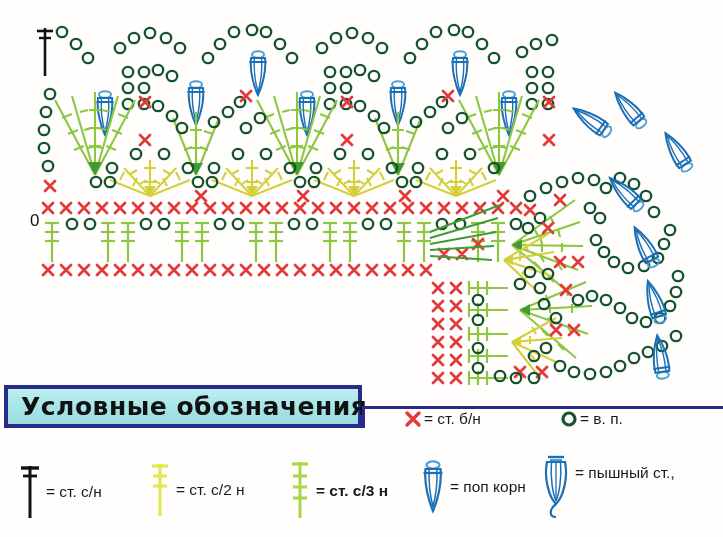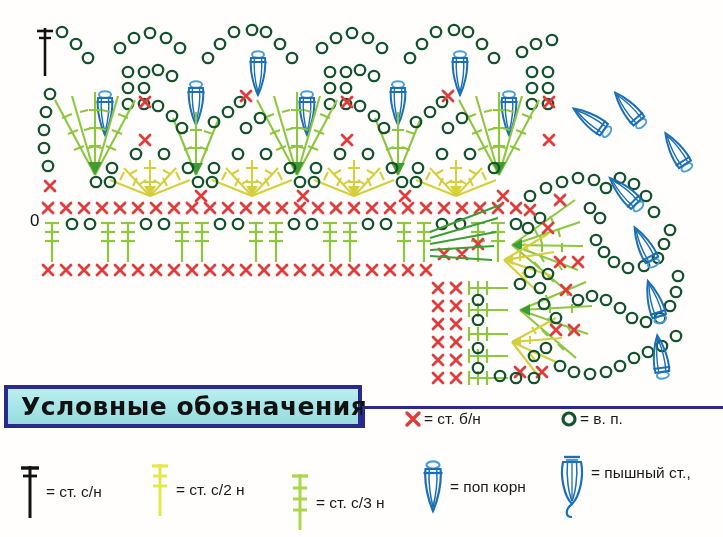--- a/index.html
+++ b/index.html
@@ -751,21 +751,21 @@
   <div class="lg-item" style="left:148px;top:80px;">
     <svg width="24" height="60" viewBox="0 0 24 60">
       <line x1="12" y1="4" x2="12" y2="56" stroke="#e2e84a" stroke-width="3"></line>
       <line x1="4" y1="6" x2="20" y2="6" stroke="#e2e84a" stroke-width="3.2"></line>
       <line x1="5" y1="16" x2="19" y2="16" stroke="#e2e84a" stroke-width="3"></line>
       <line x1="5" y1="26" x2="19" y2="26" stroke="#e2e84a" stroke-width="3"></line>
     </svg>
     <span class="lg-text" style="margin-left:4px;">= ст. с/2 н</span>
   </div>
 
-  <div class="lg-item" style="left:288px;top:92px;">
+  <div class="lg-item" style="left:288px;top:80px;font-weight:bold;">
     <svg width="24" height="62" viewBox="0 0 24 62">
       <line x1="12" y1="2" x2="12" y2="58" stroke="#a8d84a" stroke-width="3"></line>
       <line x1="4" y1="4" x2="20" y2="4" stroke="#a8d84a" stroke-width="3.2"></line>
       <line x1="5" y1="16" x2="19" y2="16" stroke="#a8d84a" stroke-width="3"></line>
       <line x1="5" y1="27" x2="19" y2="27" stroke="#a8d84a" stroke-width="3"></line>
       <line x1="5" y1="38" x2="19" y2="38" stroke="#a8d84a" stroke-width="3"></line>
     </svg>
     <span class="lg-text" style="margin-left:4px;">= ст. с/3 н</span>
   </div>
 
@@ -773,21 +773,21 @@
     <svg width="30" height="62" viewBox="-15 -31 30 62">
       <ellipse cx="0" cy="-22" rx="6.5" ry="3.6" fill="none" stroke="#4a9fd8" stroke-width="2.2"></ellipse>
       <path d="M-7.5,-18 C-9,-4 -4.5,14 0,24 C4.5,14 9,-4 7.5,-18 Z" fill="none" stroke="#1a6fb5" stroke-width="2.2"></path>
       <path d="M-3.8,-17 C-4.6,-4 -2,12 0,20" fill="none" stroke="#1a6fb5" stroke-width="1.5"></path>
       <path d="M3.8,-17 C4.6,-4 2,12 0,20" fill="none" stroke="#1a6fb5" stroke-width="1.5"></path>
       <line x1="-9.5" y1="-14" x2="9.5" y2="-14" stroke="#1a6fb5" stroke-width="2.2"></line>
     </svg>
     <span class="lg-text" style="margin-left:2px;">= поп корн</span>
   </div>
 
-  <div class="lg-item" style="left:556px;top:70px;align-items:flex-start;">
+  <div class="lg-item" style="left:540px;top:70px;align-items:flex-start;">
     <svg width="32" height="72" viewBox="-16 -34 32 72">
       <path d="M-8,-27 L8,-27" stroke="#1a6fb5" stroke-width="2.4"></path>
       <path d="M-6,-24 L6,-24" stroke="#4a9fd8" stroke-width="2"></path>
       <path d="M-9,-22 C-12,-8 -8,12 0,20 C8,12 12,-8 9,-22 Z" fill="none" stroke="#1a6fb5" stroke-width="2.2"></path>
       <path d="M-4.5,-22 C-6,-6 -3,10 0,17" fill="none" stroke="#1a6fb5" stroke-width="1.5"></path>
       <path d="M4.5,-22 C6,-6 3,10 0,17" fill="none" stroke="#1a6fb5" stroke-width="1.5"></path>
       <path d="M0,-22 L0,17" stroke="#1a6fb5" stroke-width="1.3"></path>
       <path d="M0,20 C-7,25 -7,33 0,33" fill="none" stroke="#1a6fb5" stroke-width="2.2"></path>
     </svg>
     <span style="display:inline-block;margin-left:3px;margin-top:14px;">

